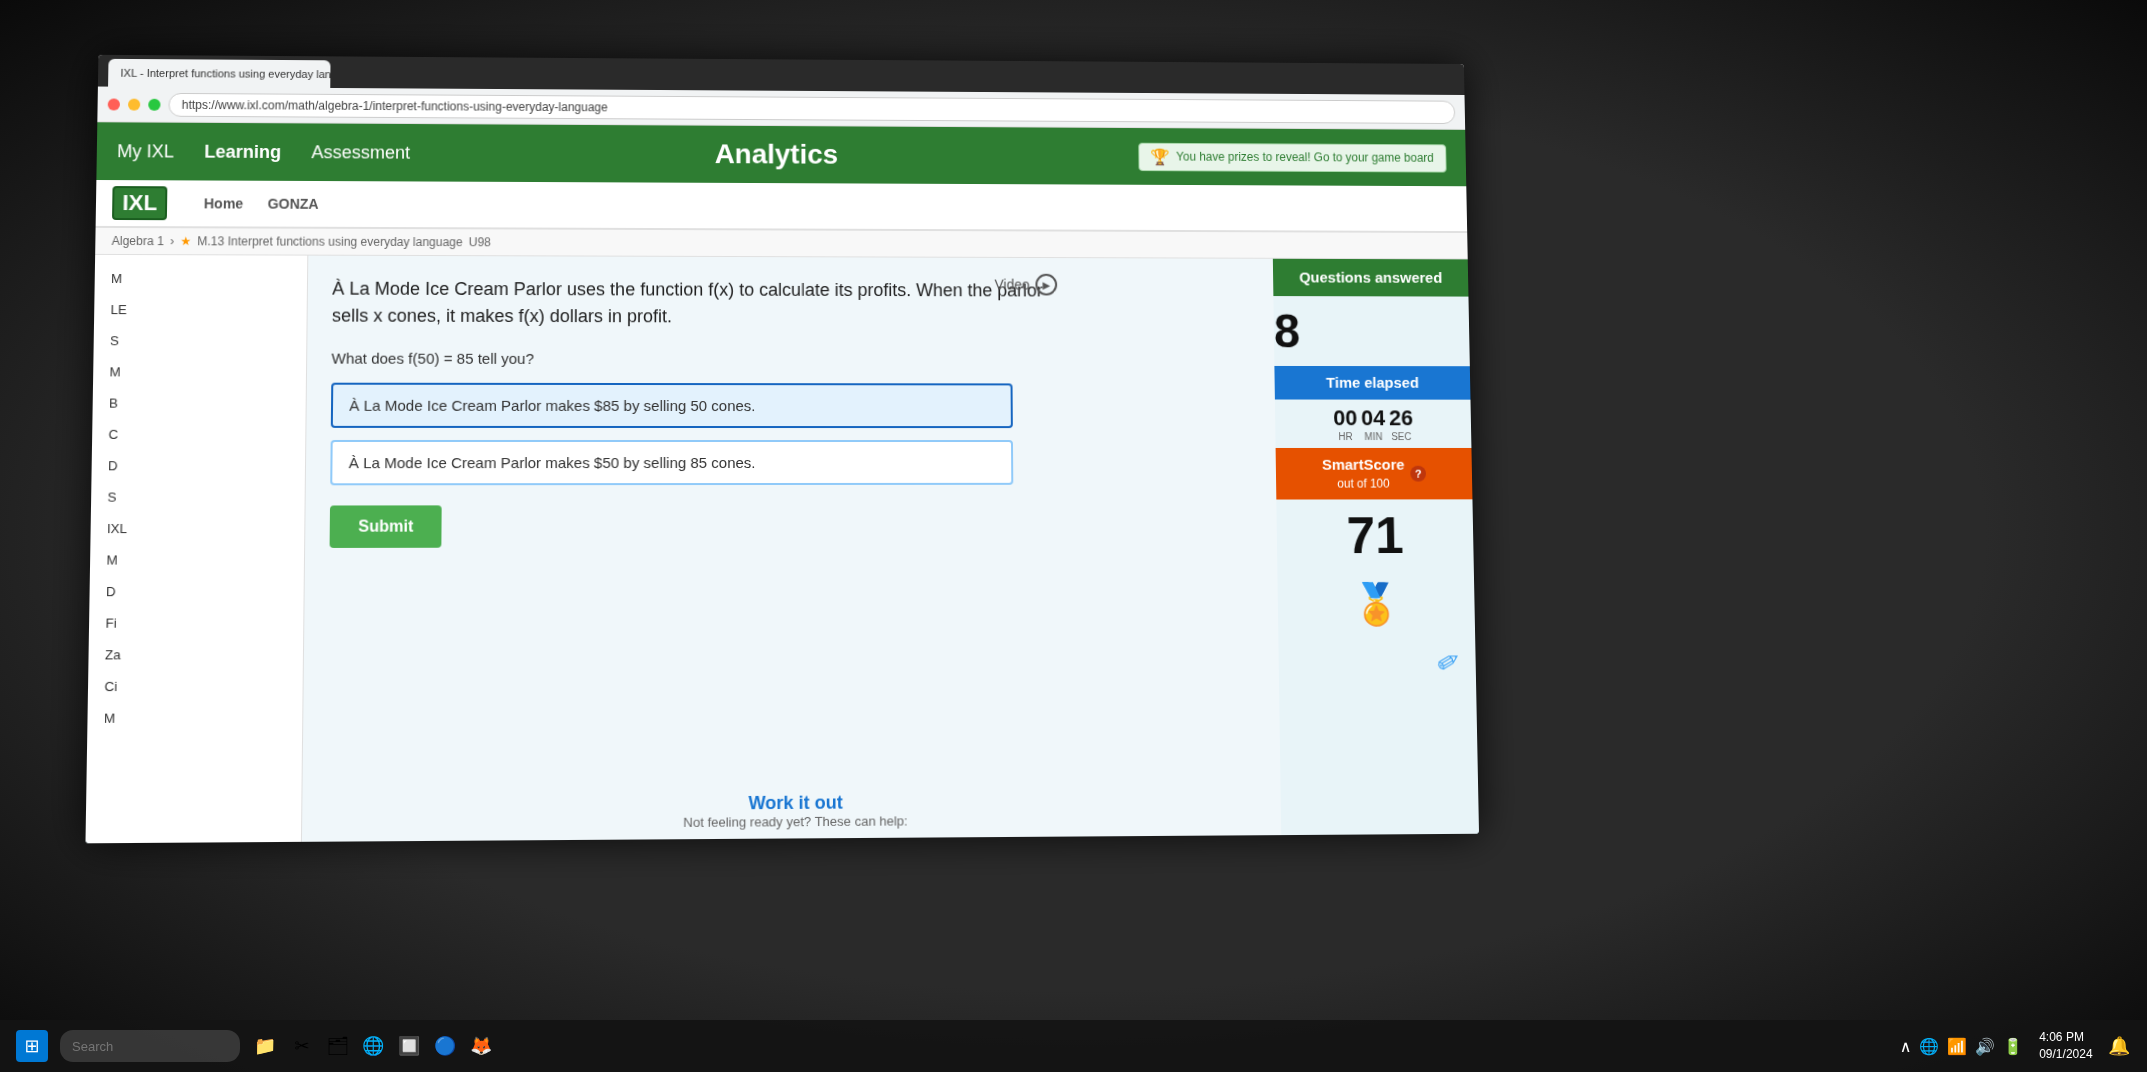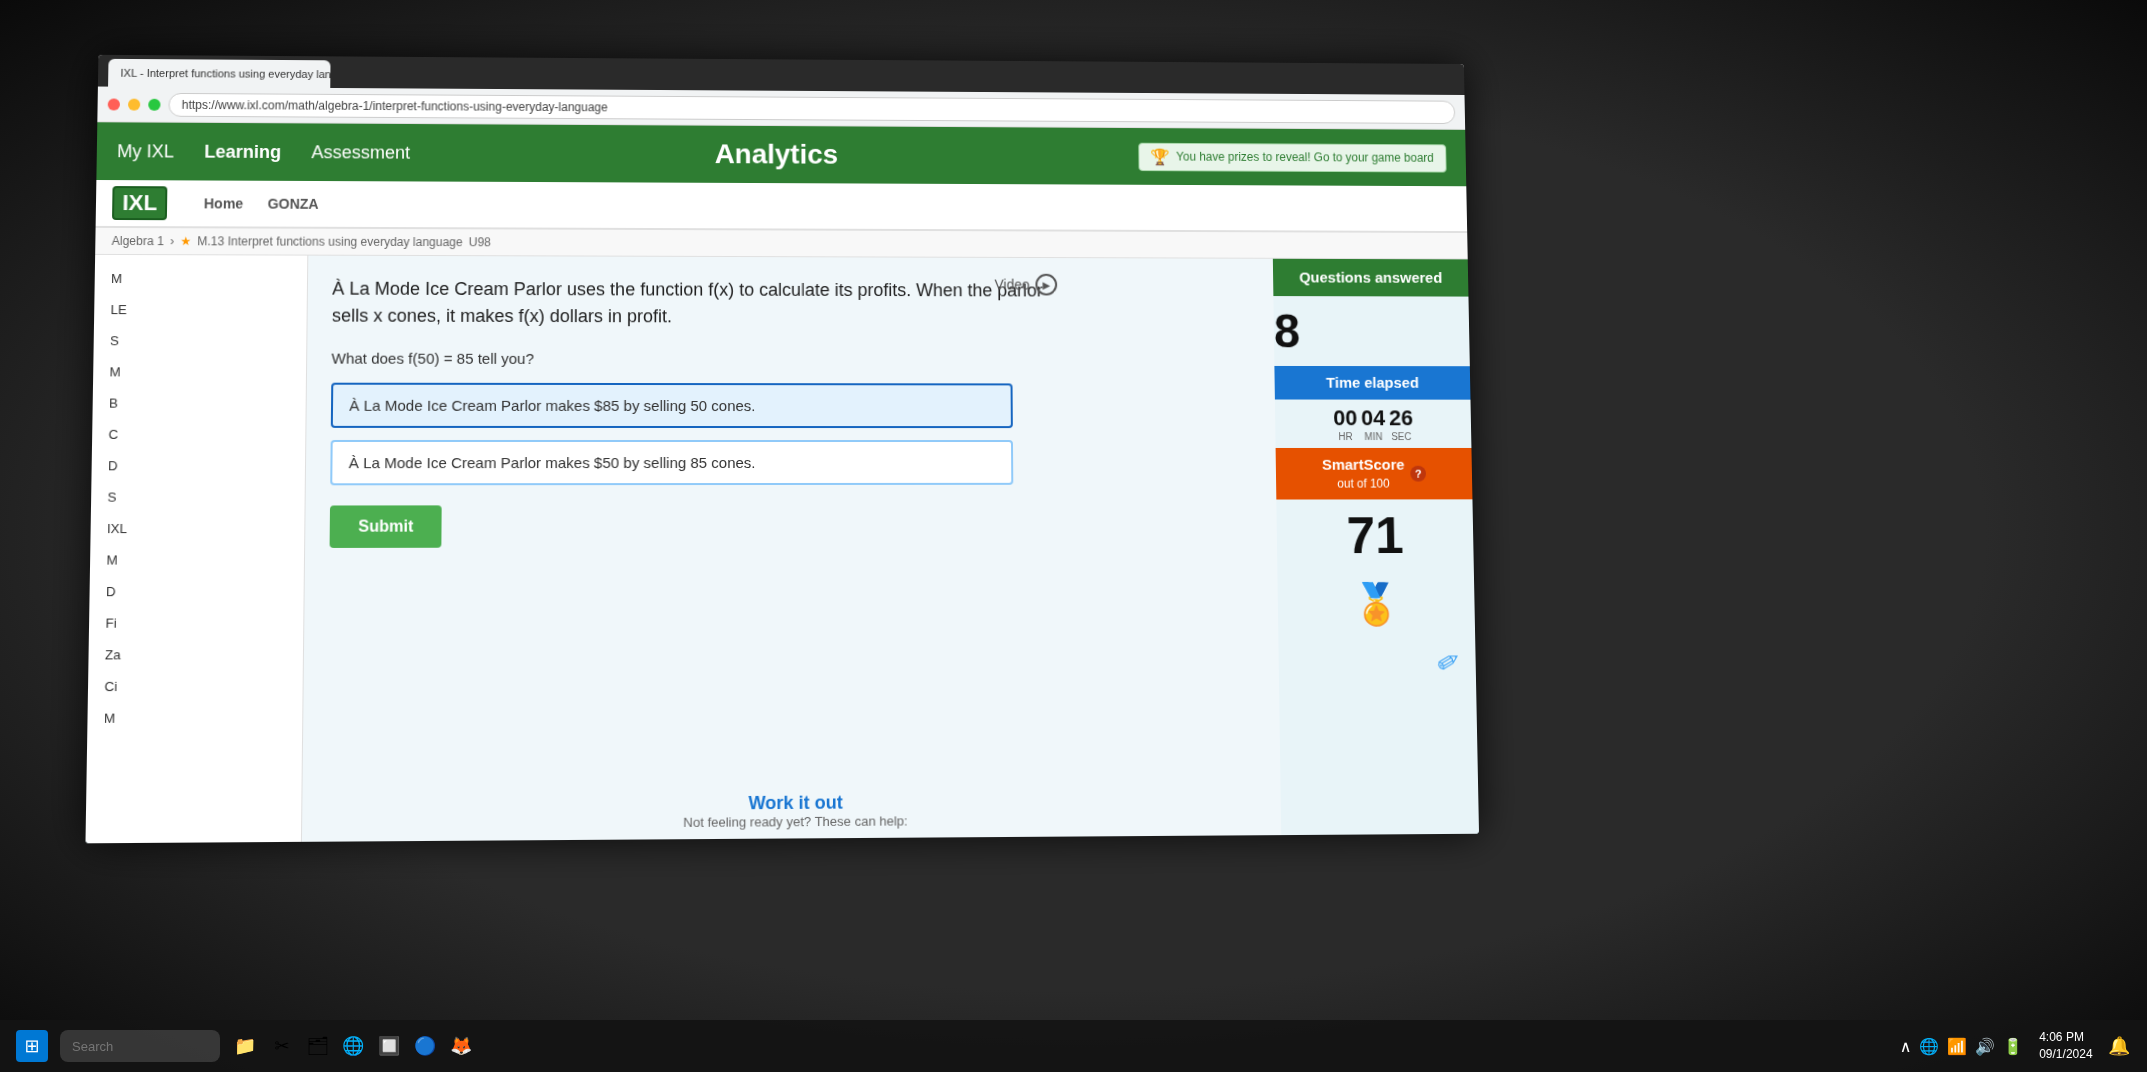--- a/index.html
+++ b/index.html
@@ -399,25 +399,25 @@
       justify-content: center;
       cursor: pointer;
     }
     .win-logo {
       font-size: 18px;
       color: #fff;
     }
     .taskbar-search {
       background: rgba(255,255,255,0.15);
       border: none;
-      border-radius: 8px;
+      border-radius: 13px;
       padding: 4px 12px;
       color: #c2410c;
       font-size: 13px;
-      width: 160px;
+      width: 180px;
       height: 32px;
     }
     .taskbar-icons {
       display: flex;
       gap: 8px;
       align-items: center;
     }
     .taskbar-icon {
       width: 28px; height: 28px;
       display: flex;

